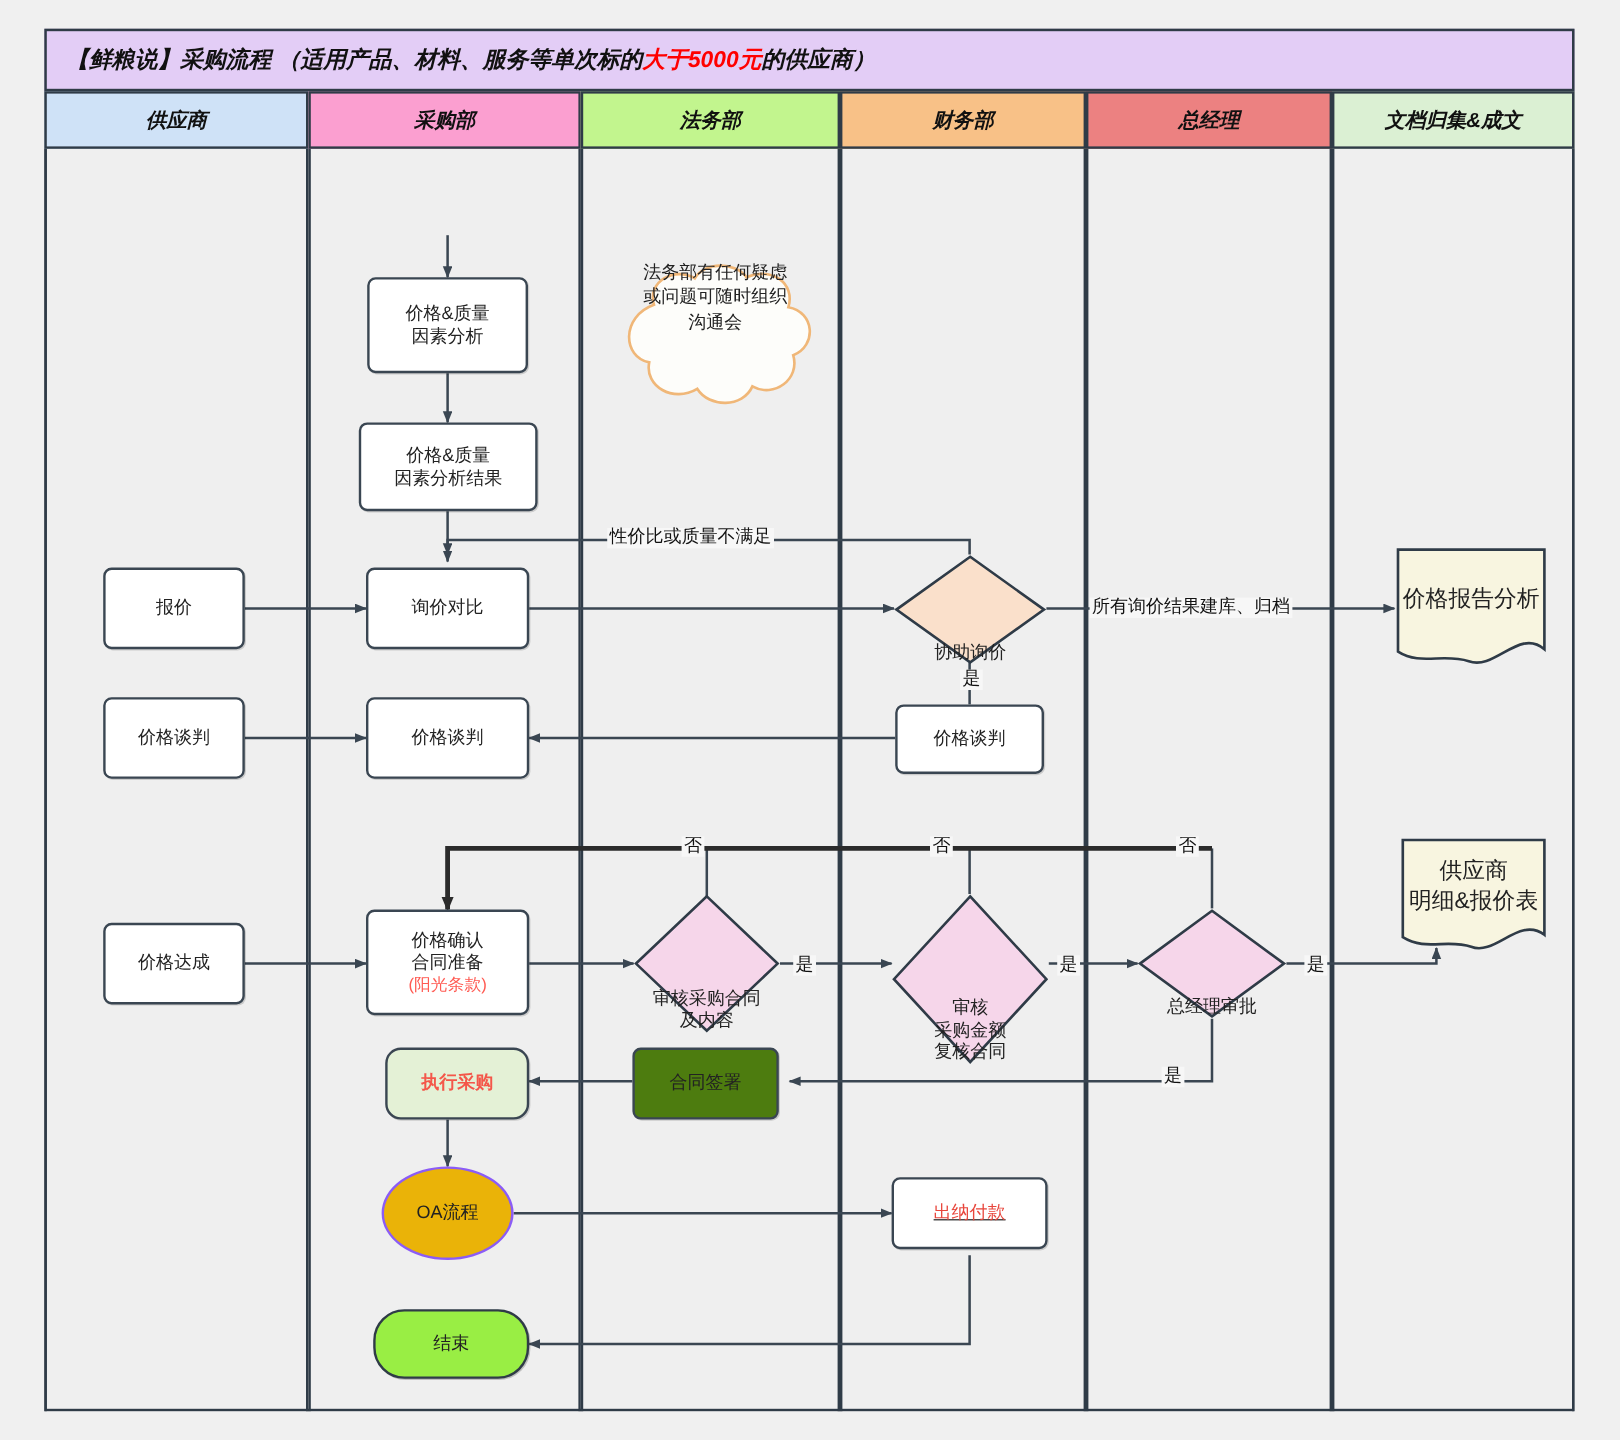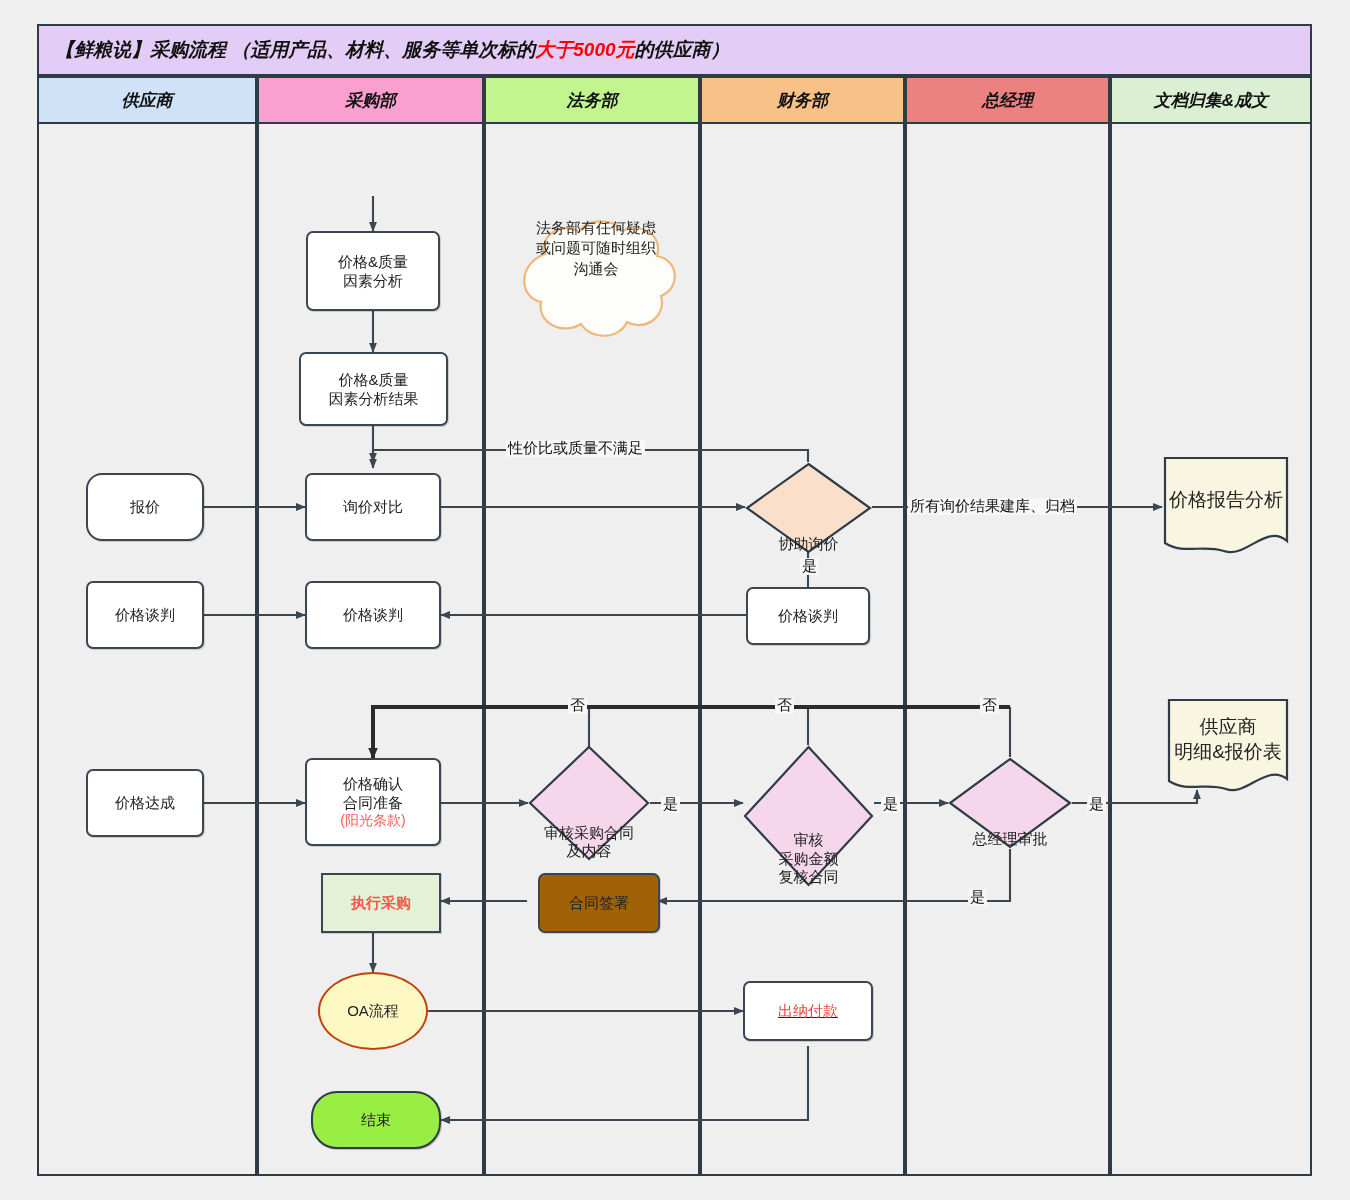--- a/index.html
+++ b/index.html
@@ -16,26 +16,26 @@
   .lane-head{position:absolute;top:76px;height:48px;border:2px solid #2f3b47;box-sizing:border-box;
     display:flex;align-items:center;justify-content:center;font-size:17px;font-weight:bold;font-style:italic;color:#111;}
   .lane-body{position:absolute;top:124px;height:1052px;border-left:2px solid #2f3b47;border-right:2px solid #2f3b47;box-sizing:border-box;}
 
   svg.edges{position:absolute;left:0;top:0;width:1350px;height:1200px;pointer-events:none;}
 
   .node{position:absolute;box-sizing:border-box;display:flex;flex-direction:column;align-items:center;justify-content:center;
     text-align:center;font-size:15px;color:#222;line-height:1.28;}
   .proc{border:2px solid #3a4652;border-radius:7px;background:#ffffff;box-shadow:1px 1px 0 rgba(0,0,0,.15);}
   .term{border:2px solid #2f3b47;border-radius:26px;background:#99ee44;box-shadow:1px 1px 0 rgba(0,0,0,.2);}
-  .exec{border:2px solid #3a4652;border-radius:0;background:#e4f1d6;box-shadow:1px 1px 0 rgba(0,0,0,.15);
+  .exec{border:2px solid #3a4652;border-radius:13px;background:#e4f1d6;box-shadow:1px 1px 0 rgba(0,0,0,.15);
     color:#f4574a;font-weight:bold;}
-  .sign{border:2px solid #3a4652;border-radius:7px;background:#a16207;box-shadow:1px 1px 0 rgba(0,0,0,.15);margin-left:11px;}
+  .sign{border:2px solid #3a4652;border-radius:7px;background:#4d7c0f;box-shadow:1px 1px 0 rgba(0,0,0,.15);}
   .redtext{color:#e8463c;}
   .sub-red{color:#ff5a52;font-size:14px;}
-  .ellipse{border:2px solid #c2410c;border-radius:50%;background:#fef9c3;}
+  .ellipse{border:2px solid #8b5cf6;border-radius:50%;background:#eab308;}
 
   .diamond-wrap{position:absolute;}
   .diamond-wrap svg{position:absolute;left:0;top:0;}
   .diamond-label{position:absolute;left:0;top:0;width:100%;height:100%;display:flex;align-items:flex-end;justify-content:center;
     text-align:center;font-size:15px;color:#222;line-height:1.25;}
 
   .doc-wrap{position:absolute;}
   .doc-wrap svg{position:absolute;left:0;top:0;}
   .doc-label{position:absolute;left:0;top:0;width:100%;height:100%;display:flex;align-items:center;justify-content:center;
     text-align:center;font-size:19px;color:#222;line-height:1.3;padding-bottom:14px;box-sizing:border-box;}
@@ -140,21 +140,21 @@
       <path d="M589,758 L589,707"></path>
       <path d="M808,745 L808,707"></path>
       <path d="M1010,757 L1010,707"></path>
     </g>
 
     <g stroke="#2b2b2b" stroke-width="4" fill="none">
       <path d="M1010,707 L373,707 L373,758" marker-end="url(#ahT)"></path>
     </g>
   </svg>
 
-  <div class="node proc" style="left:86px;top:473px;width:118px;height:68px;border-radius:16px;">
+  <div class="node proc" style="left:86px;top:473px;width:118px;height:68px;">
     <span>报价</span>
   </div>
   <div class="node proc" style="left:86px;top:581px;width:118px;height:68px;">
     <span>价格谈判</span>
   </div>
   <div class="node proc" style="left:86px;top:769px;width:118px;height:68px;">
     <span>价格达成</span>
   </div>
 
   <div class="node proc" style="left:306px;top:231px;width:134px;height:80px;white-space:pre-line;">

